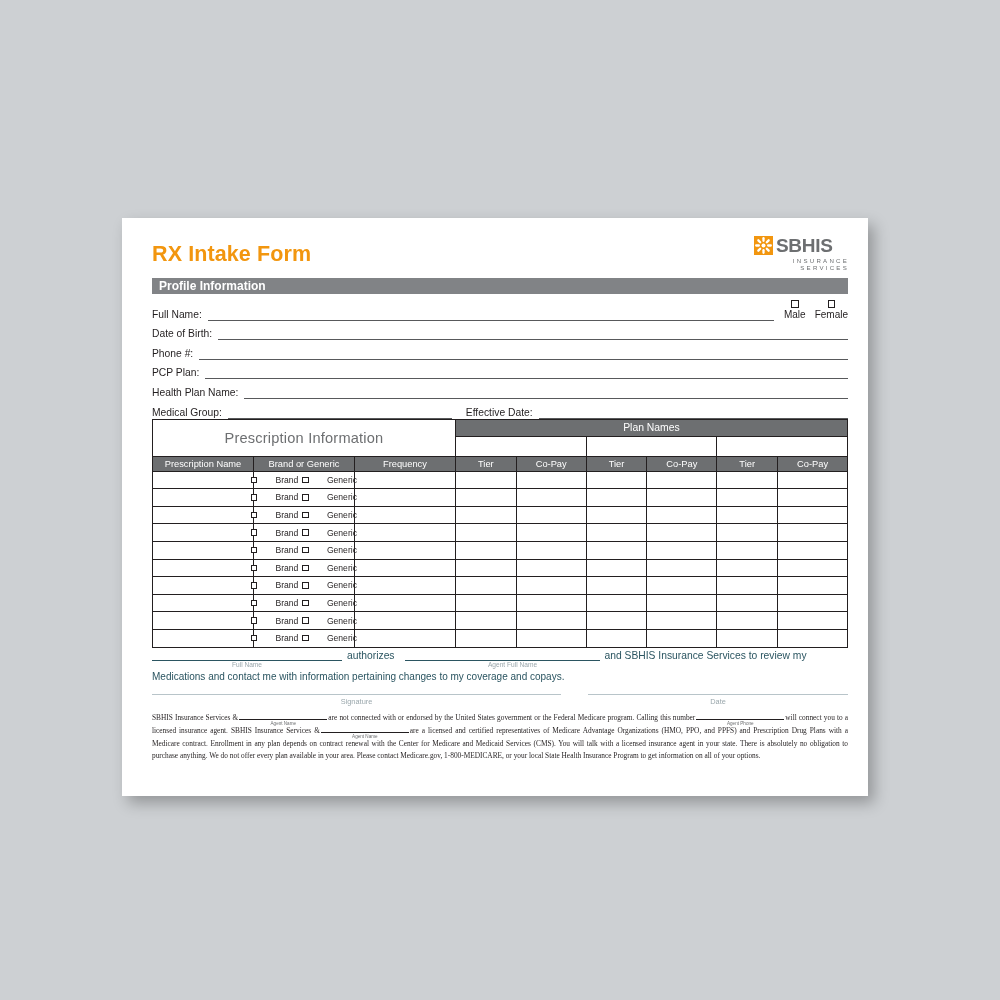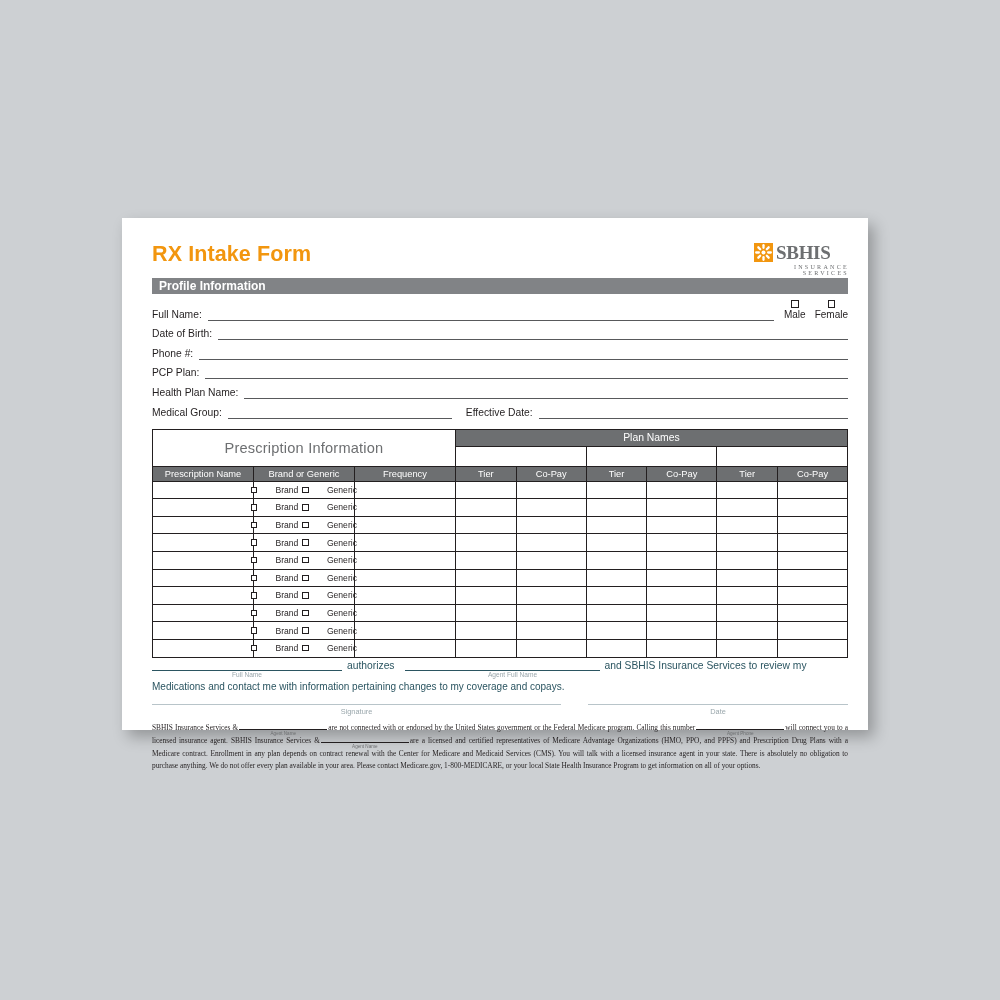--- a/index.html
+++ b/index.html
@@ -14,21 +14,21 @@
     font-family: "Liberation Sans", sans-serif;
     position: relative;
   }
 
   
   #page-sheet {
     position: absolute;
     left: 122px;
     top: 218px;
     width: 746px;
-    height: 512px;
+    height: 578px;
     background: #ffffff;
     box-shadow: 6px 7px 14px rgba(0,0,0,0.28);
   }
   #page-inner {
     position: absolute;
     left: 30px;
     top: 18px;
     width: 696px;
     height: 548px;
   }
@@ -43,24 +43,23 @@
     left: 0;
     top: 6px;
     font-size: 21.5px;
     font-weight: bold;
     color: #f2960f;
     letter-spacing: 0.1px;
   }
   #brand-logo {
     position: absolute;
     right: -2px;
-    top: 7px;
+    top: 0;
     width: 96px;
     height: 32px;
-    font-family: Liberation Serif, serif;
   }
   #brand-mark-row {
     display: flex;
     align-items: center;
     gap: 3px;
   }
   #brand-glyph {
     width: 19px;
     height: 19px;
     flex: 0 0 19px;
@@ -137,21 +136,20 @@
     display: inline-block;
     width: 7.5px;
     height: 7.5px;
     border: 1px solid #231f20;
     background: #fff;
     box-sizing: border-box;
   }
 
   
   #rx-table {
-    margin-top: 10px;
     border-collapse: collapse;
     width: 100%;
     table-layout: fixed;
   }
   #rx-table td, #rx-table th {
     border: 1px solid #231f20;
     padding: 0;
     font-weight: normal;
   }
   .th-dark {

